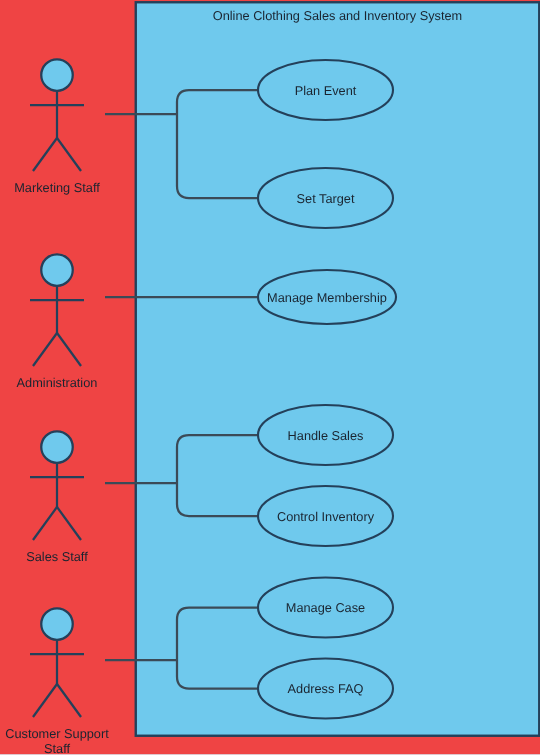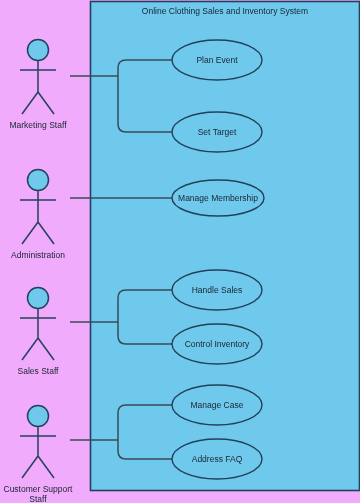--- a/index.html
+++ b/index.html
@@ -4,21 +4,21 @@
 <style>
   html, body {
     margin: 0;
     padding: 0;
     background: #ffffff;
   }
   #canvas {
     position: relative;
     width: 360px;
     height: 503px;
-    background: #f0abfc;
+    background: #ef4444;
     overflow: hidden;
     font-family: "Liberation Sans", sans-serif;
   }
   svg { display: block; }
   .uc-label {
     font-family: "Liberation Sans", sans-serif;
     font-size: 8.5px;
     fill: #1a2430;
   }
   .actor-label {

